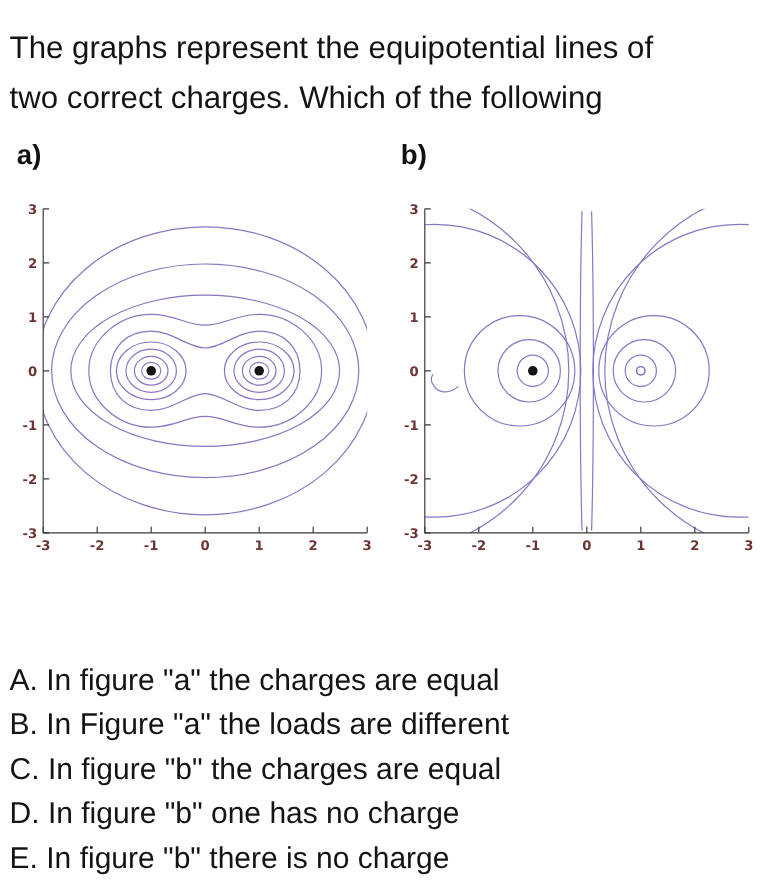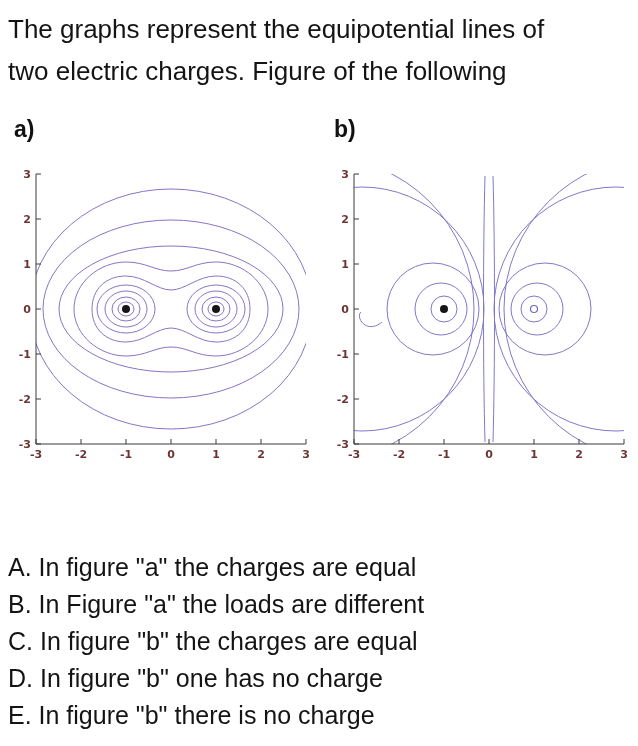--- a/index.html
+++ b/index.html
@@ -1,38 +1,38 @@
 <!DOCTYPE html>
 <html><head>
 <meta charset="utf-8">
 <style>
   html,body{margin:0;padding:0;}
   body{
     width:638px;height:746px;background:#ffffff;position:relative;overflow:hidden;
     font-family:"Liberation Sans", sans-serif;color:#141414;
   }
-  .question{position:absolute;left:8px;top:8px;font-size:26px;line-height:42px;}
+  .question{position:absolute;left:8px;top:18px;font-size:26px;line-height:42px;}
   .fig-label{position:absolute;font-size:23px;font-weight:bold;color:#111;}
   #fig-a-label{left:14px;top:116px;}
   #fig-b-label{left:334px;top:116px;}
   .figure{position:absolute;width:316px;height:296px;}
   #figure-a{left:4px;top:166px;}
   #figure-b{left:322px;top:166px;}
   .options{position:absolute;left:8px;top:549px;font-size:25px;line-height:37px;}
   .options div{white-space:nowrap;}
   svg{display:block;}
   .axis{stroke:#3a3a3a;stroke-width:1;fill:none;}
   text.tick{font-family:"DejaVu Sans", sans-serif;font-size:11px;font-weight:bold;fill:#6e3434;}
 </style>
 </head>
 <body>
 
 <div class="question">
   <div>The graphs represent the equipotential lines of</div>
-  <div>two electric charges. Figure of the following</div>
+  <div>two correct charges. Which of the following</div>
 </div>
 
 <div class="fig-label" id="fig-a-label">a)</div>
 <div class="fig-label" id="fig-b-label">b)</div>
 
 <div class="figure" id="figure-a">
   <svg width="316" height="296" viewBox="0 0 316 296">
     <defs>
       <clipPath id="boxA">
           <rect x="32" y="8" width="270" height="270"></rect>

